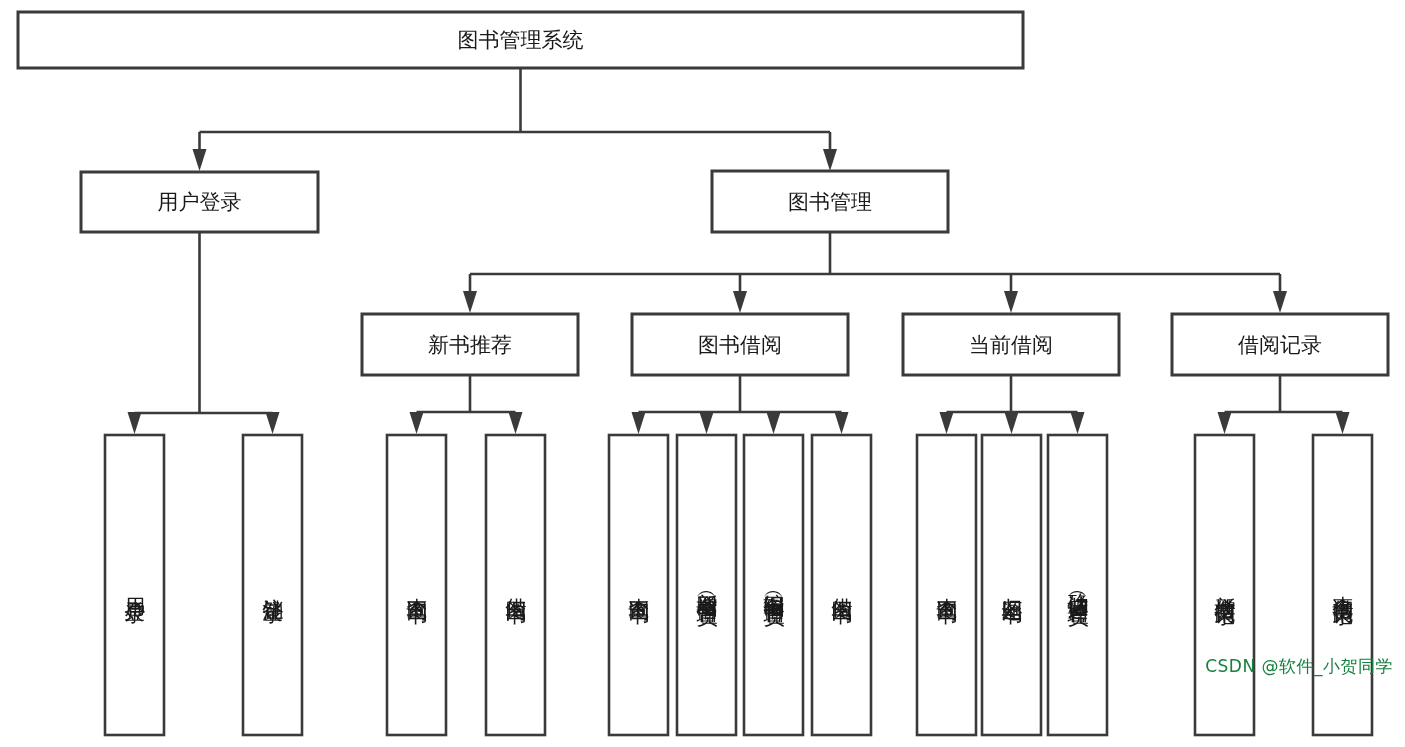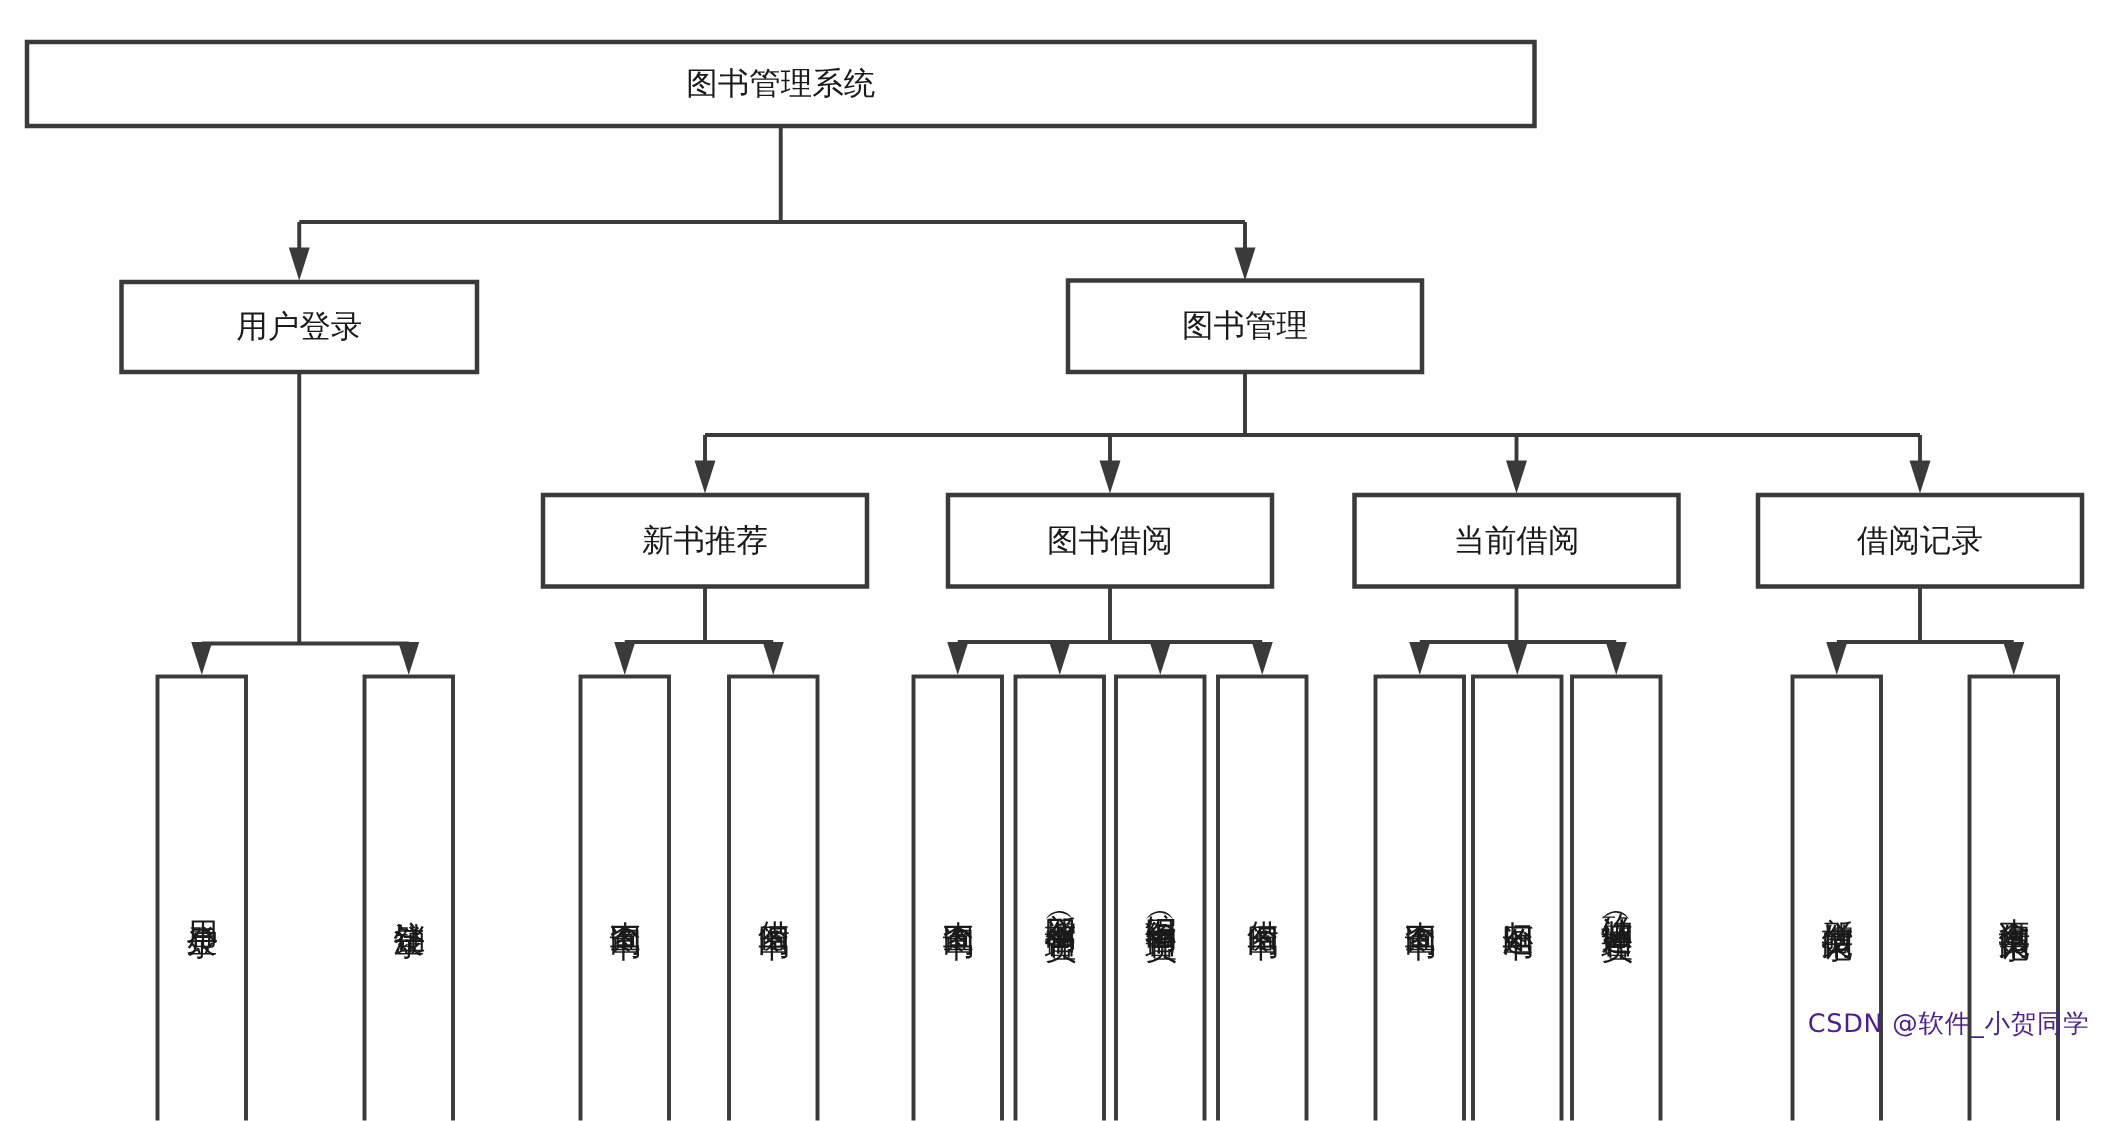--- a/index.html
+++ b/index.html
@@ -10,21 +10,21 @@
   body {
     width: 1405px;
     height: 747px;
     font-family: "DejaVu Sans", "Liberation Sans", sans-serif;
     overflow: hidden;
     position: relative;
   }
   #diagram-root {
     position: absolute;
     left: 0;
-    top: 16px;
+    top: 0;
     width: 1405px;
     height: 684px;
   }
   svg.flow {
     display: block;
     width: 1405px;
     height: 747px;
   }
   .node-rect {
     fill: #ffffff;
@@ -70,21 +70,21 @@
     letter-spacing: 2px;
     white-space: nowrap;
     text-align: center;
   }
   .watermark {
     position: absolute;
     right: 12px;
     bottom: 6px;
     font-family: "DejaVu Sans", "Liberation Sans", sans-serif;
     font-size: 17px;
-    color: #4c1d95;
+    color: #15803d;
     white-space: nowrap;
     letter-spacing: 0.5px;
   }
 </style>
 </head>
 <body>
 
 <div id="diagram-root">
   <svg class="flow" viewBox="0 0 1405 747">
     <defs></defs>

